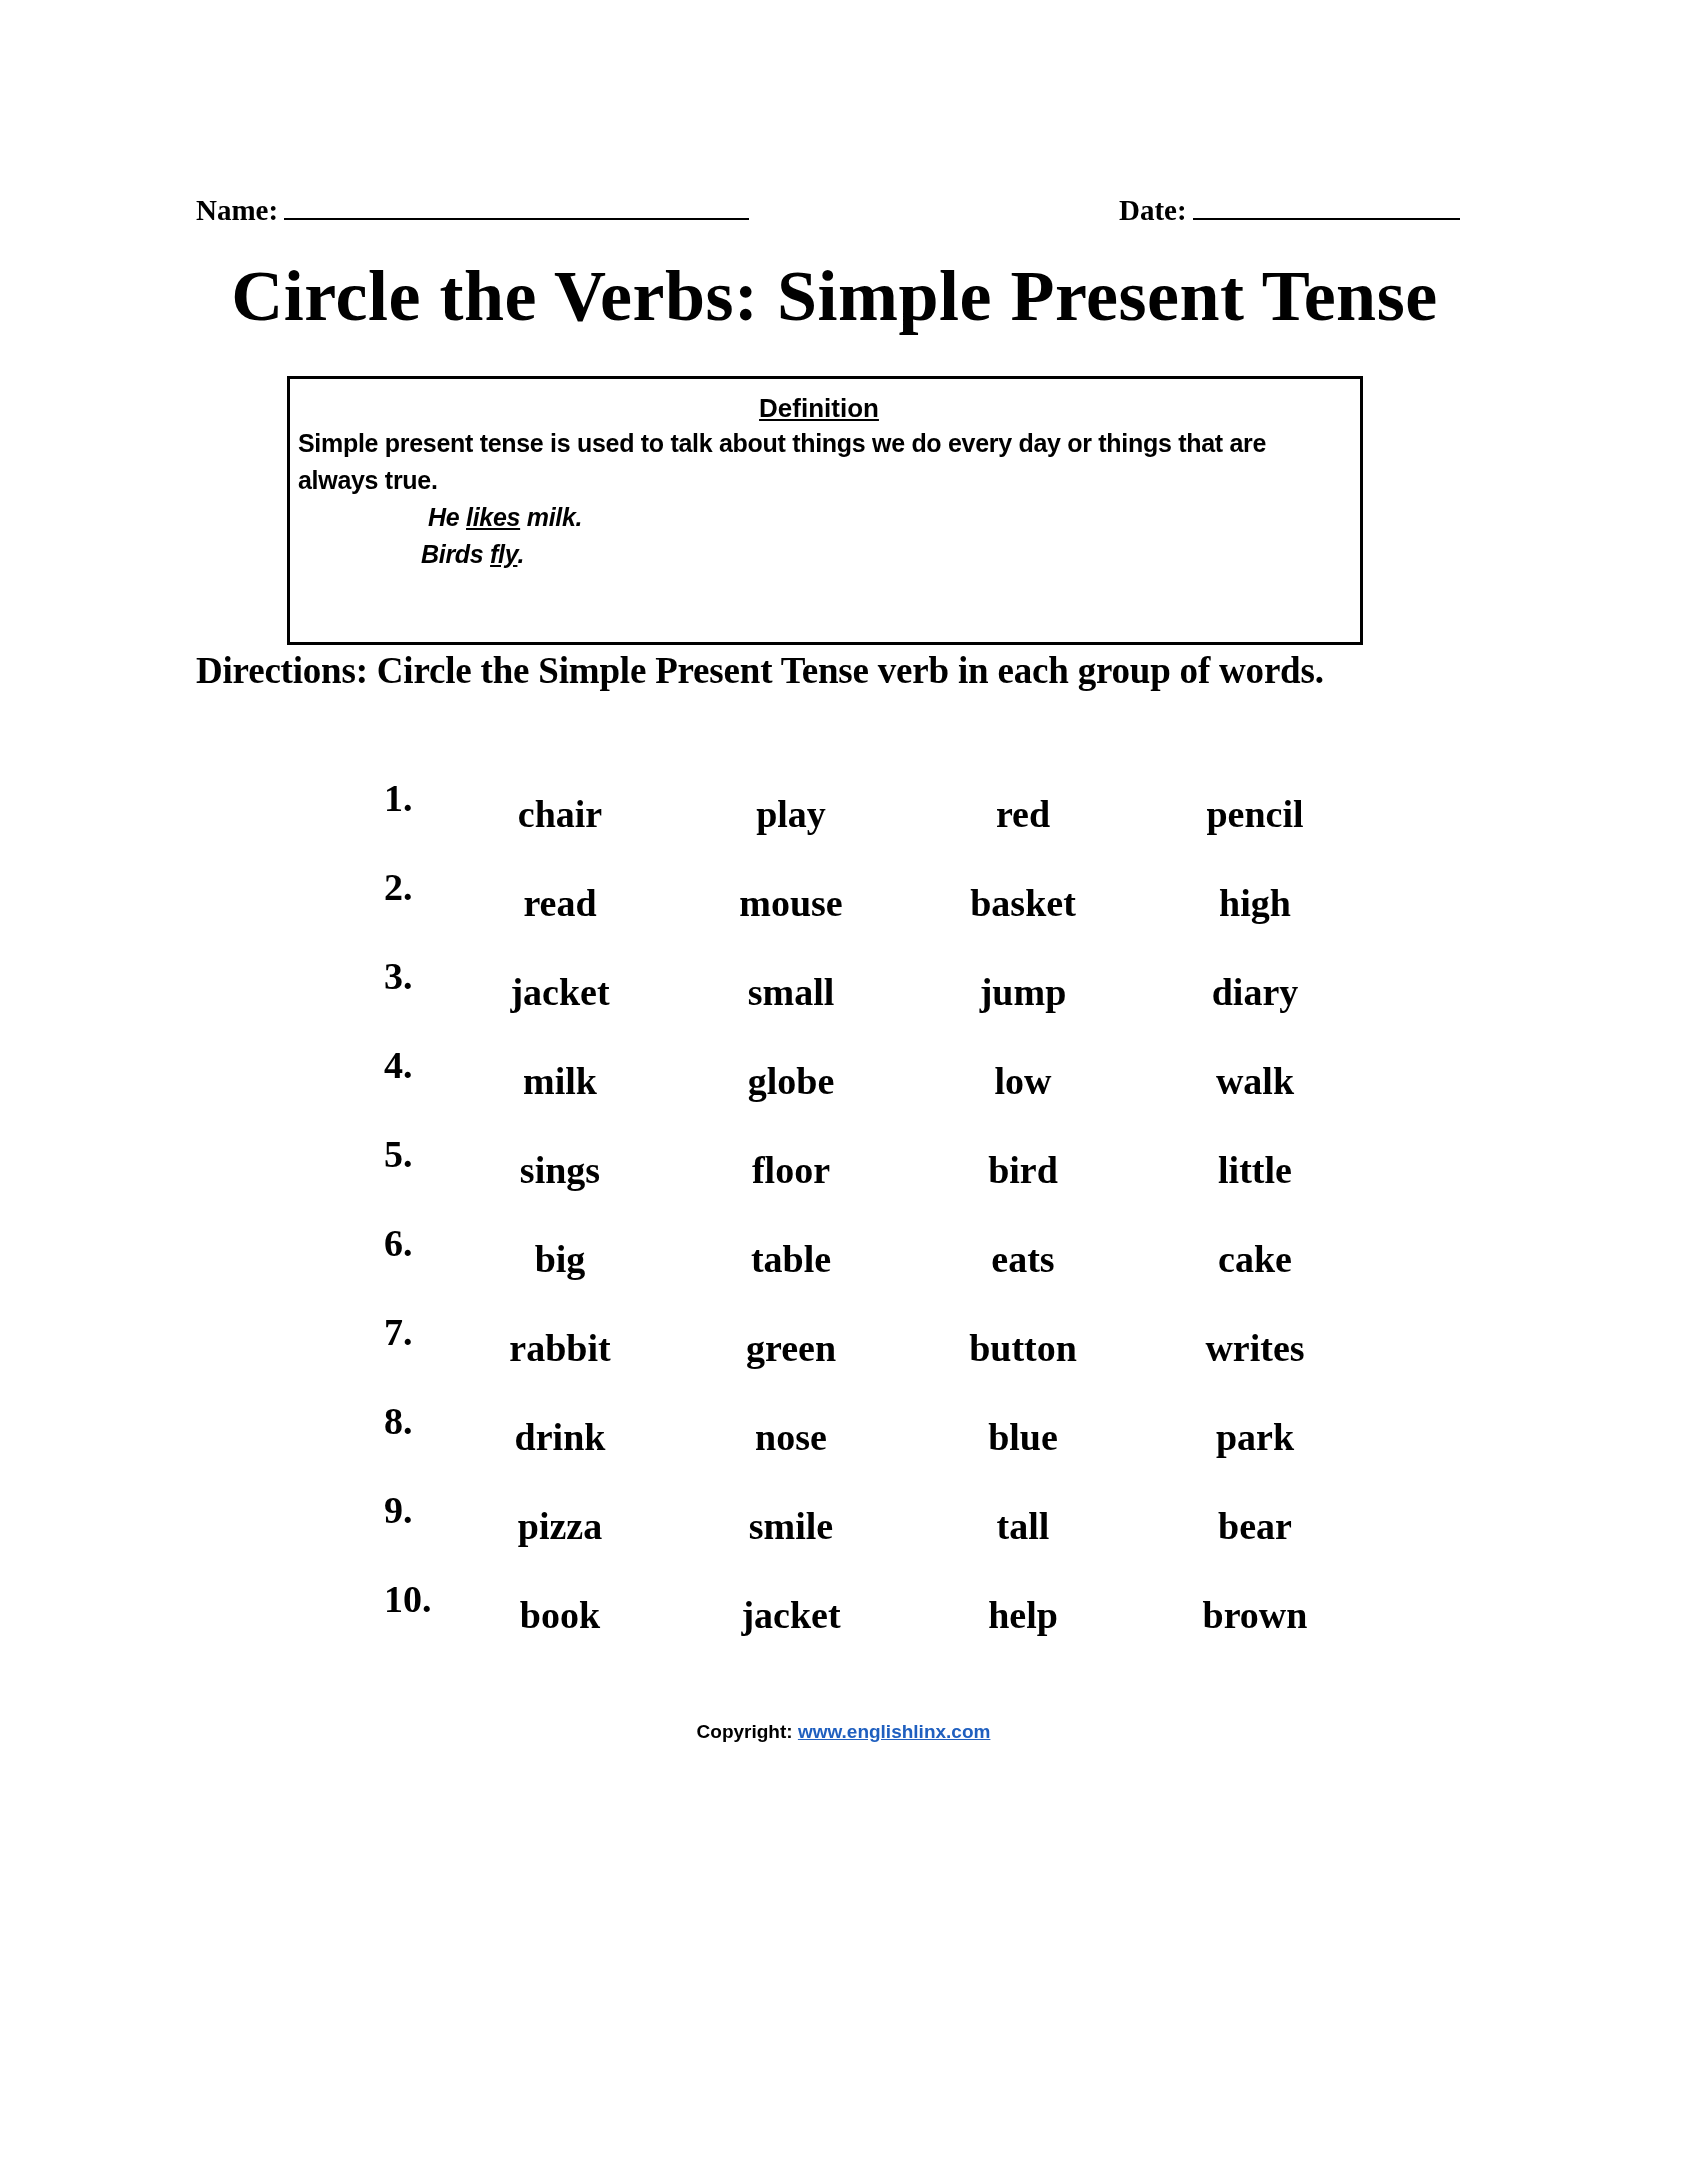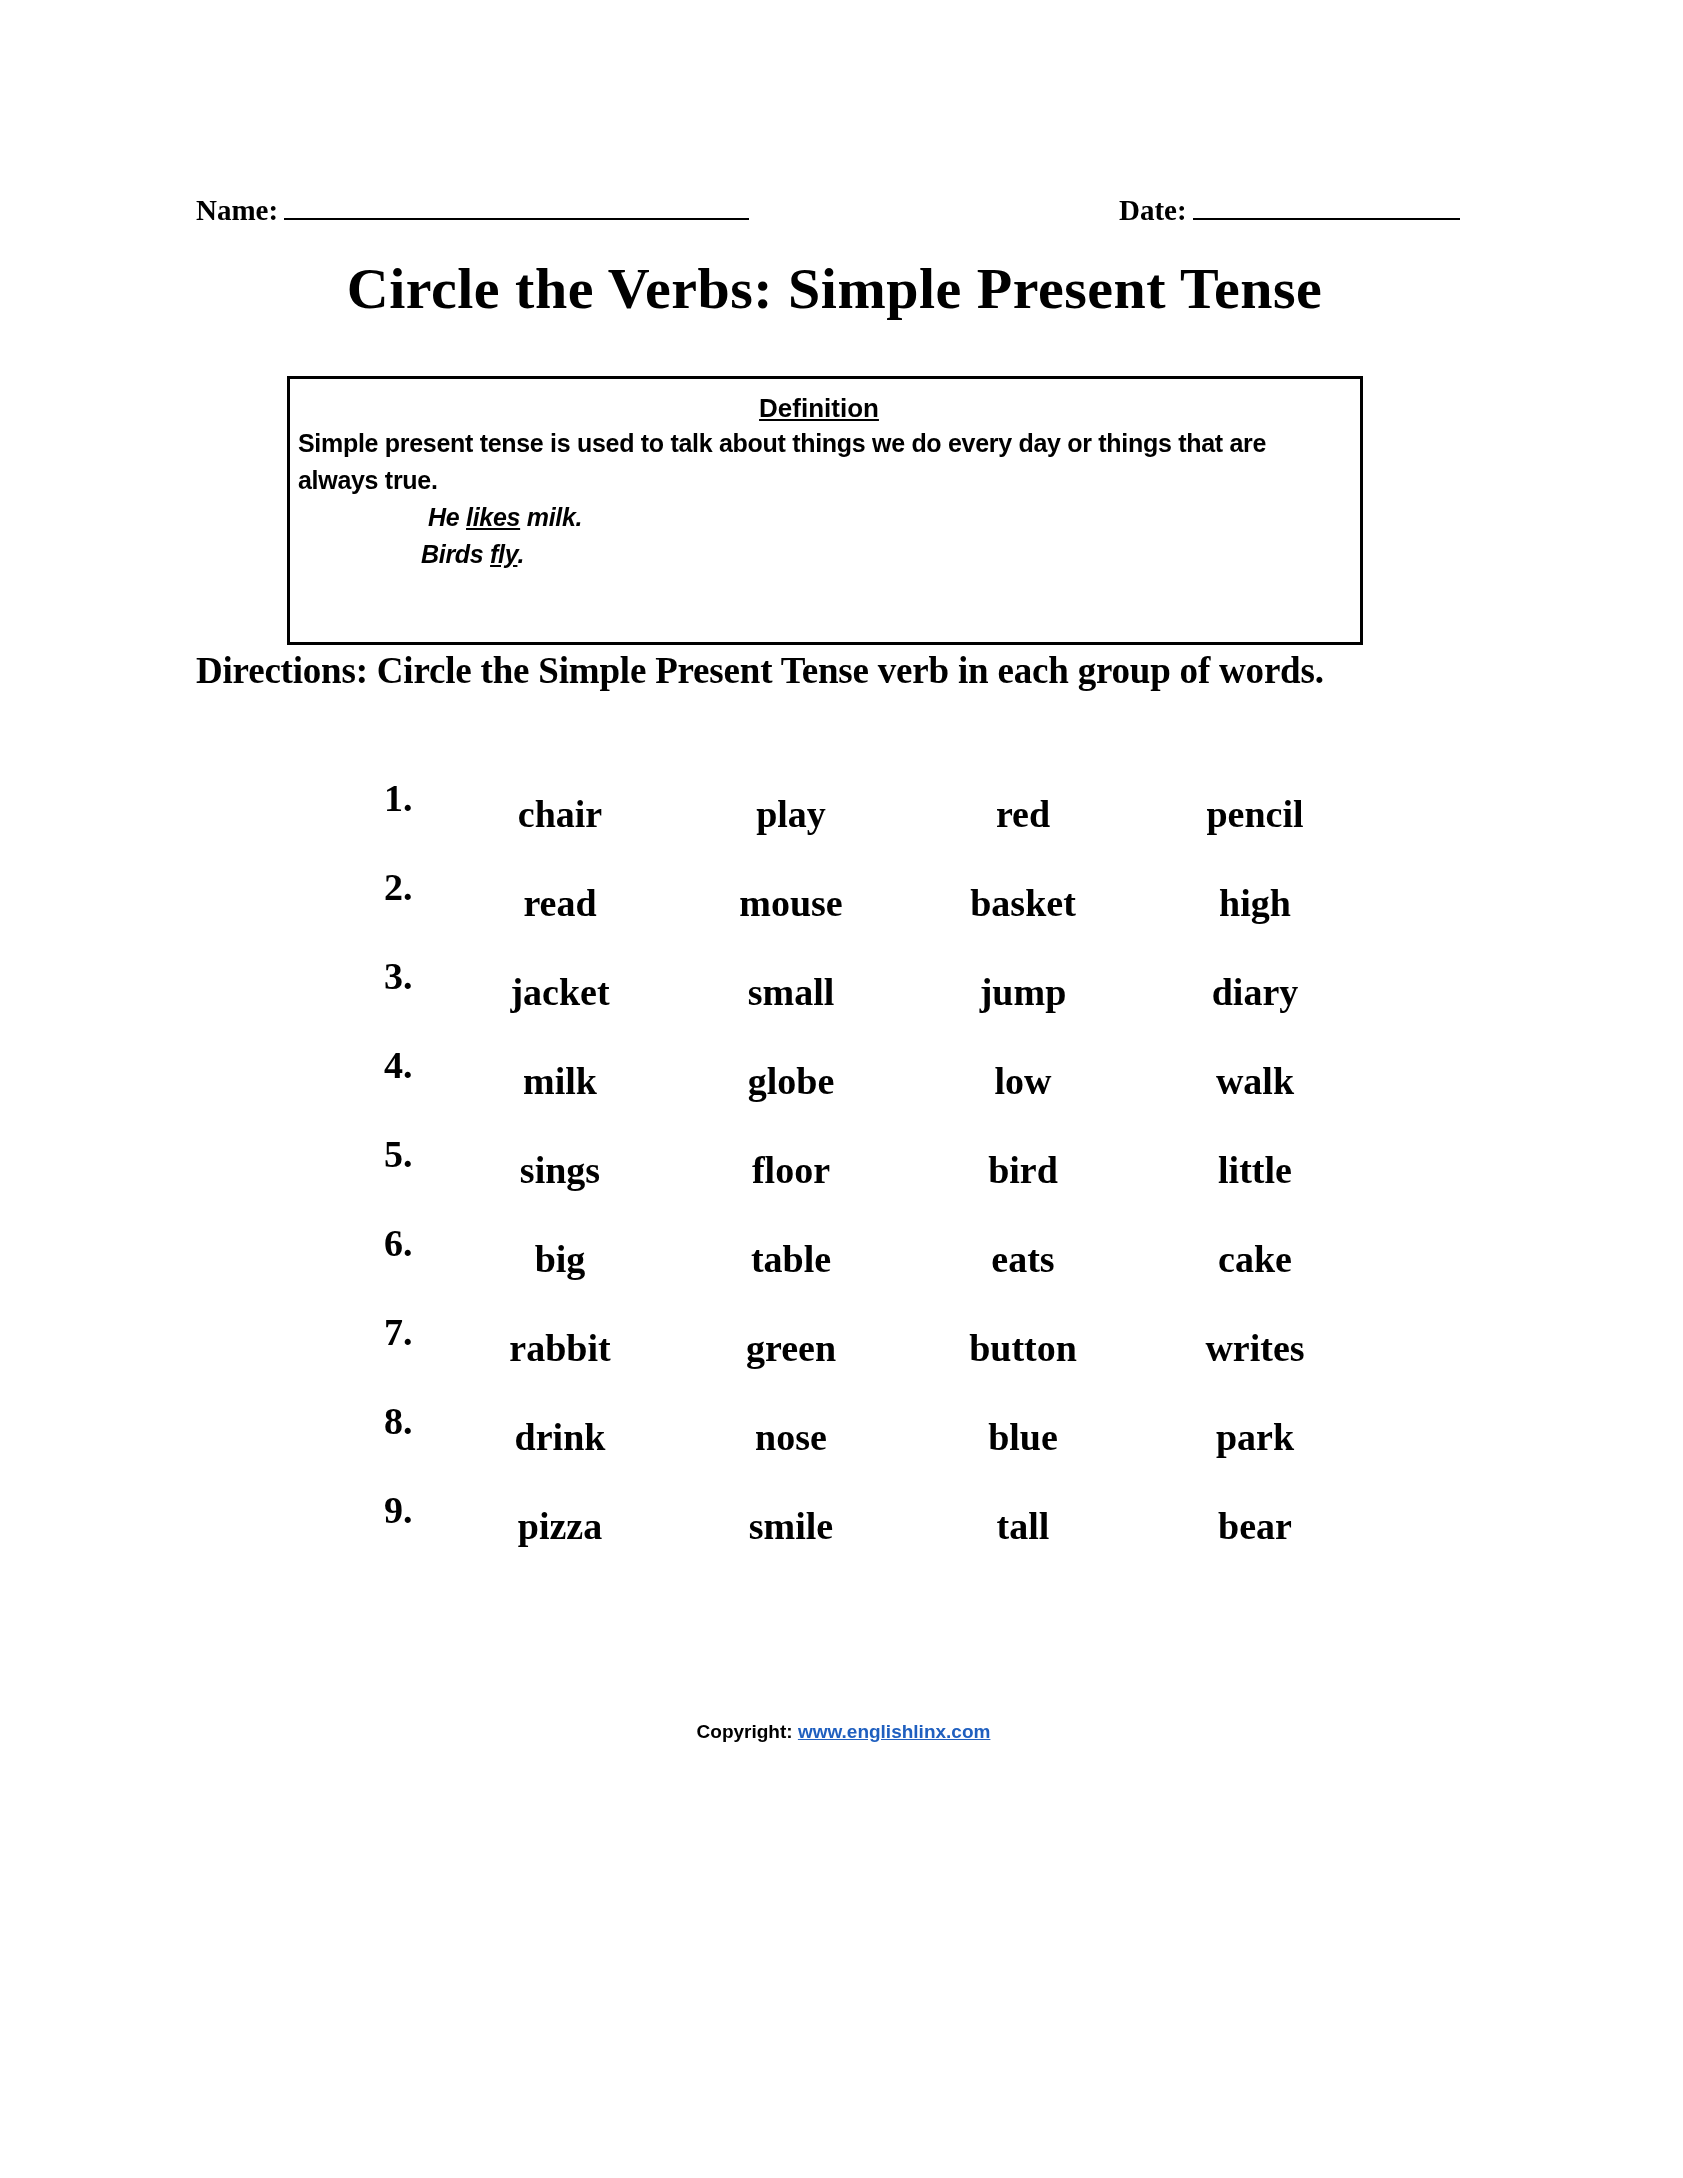--- a/index.html
+++ b/index.html
@@ -6,21 +6,21 @@
     body { width: 1683px; height: 2178px; position: relative; overflow: hidden; color: #000; }
     .serif { font-family: "Liberation Serif", "DejaVu Serif", serif; font-weight: bold; }
     .sans { font-family: "Liberation Sans", "DejaVu Sans", sans-serif; font-weight: bold; }
 
     .name-line { position: absolute; left: 196px; top: 194px; font-size: 29px; white-space: nowrap; }
     .date-line { position: absolute; left: 1119px; top: 194px; font-size: 29px; white-space: nowrap; }
     .blank { display: inline-block; border-bottom: 2px solid #000; height: 22px; vertical-align: baseline; margin-left: 6px; }
     .name-blank { width: 465px; }
     .date-blank { width: 267px; }
 
-    .title { position: absolute; left: 0; width: 1669px; top: 255px; text-align: center; font-size: 58px; letter-spacing: 0.5px; }
+    .title { position: absolute; left: 0; width: 1669px; top: 255px; text-align: center; font-size: 72px; letter-spacing: 0.5px; }
 
     .def-box { position: absolute; left: 287px; top: 376px; width: 1076px; height: 269px; border: 3px solid #000; box-sizing: border-box; padding: 12px 20px 0 8px; }
     .def-heading { text-align: center; font-size: 26px; text-decoration: underline; line-height: 34px; }
     .def-text { font-size: 25px; line-height: 37px; letter-spacing: -0.3px; }
     .def-ex { font-size: 25px; line-height: 37px; font-style: italic; letter-spacing: -0.3px; }
     .u { text-decoration: underline; }
     .indent1 { padding-left: 130px; }
     .indent2 { padding-left: 123px; }
 
     .directions { position: absolute; left: 196px; top: 649px; font-size: 37px; white-space: nowrap; letter-spacing: -0.2px; }
@@ -119,19 +119,26 @@
     <span class="word w2">blue</span>
     <span class="word w3">park</span>
   </div>
   <div class="row">
     <span class="num">9.</span>
     <span class="word w0">pizza</span>
     <span class="word w1">smile</span>
     <span class="word w2">tall</span>
     <span class="word w3">bear</span>
   </div>
+  <div class="row">
+    <span class="num">10.</span>
+    <span class="word w0">book</span>
+    <span class="word w1">jacket</span>
+    <span class="word w2">help</span>
+    <span class="word w3">brown</span>
+  </div>
 </div>
 
 <div class="copyright sans">
   <span>Copyright:</span>
   <a>www.englishlinx.com</a>
 </div>
 
 
 </body></html>

